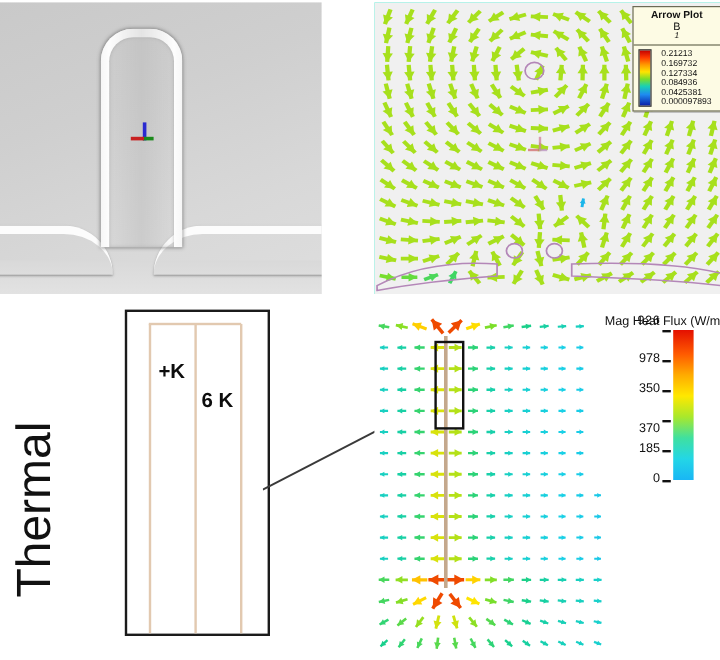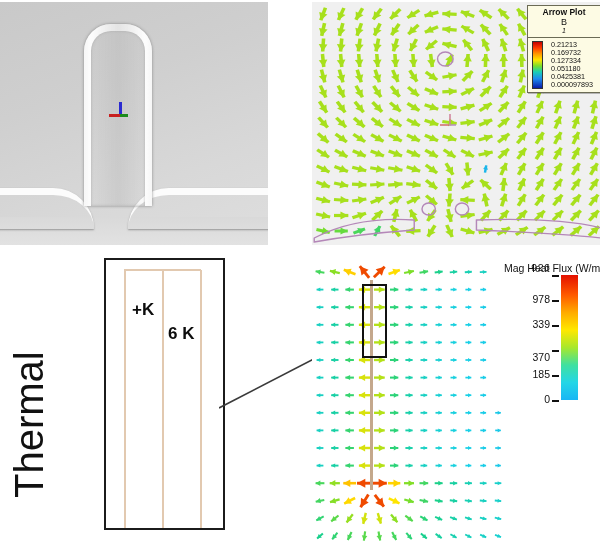--- a/index.html
+++ b/index.html
@@ -1067,21 +1067,21 @@
       <div class="lg-title">Arrow Plot</div>
       <div class="lg-var">B</div>
       <div class="lg-sub">1</div>
     </div>
     <div class="lg-body">
       <div class="lg-bar"></div>
       <div class="lg-vals" id="arrow-legend-values">
           <div>0.21213</div>
           <div>0.169732</div>
           <div>0.127334</div>
-          <div>0.051180</div>
+          <div>0.084936</div>
           <div>0.0425381</div>
           <div>0.000097893</div>
         </div>
     </div>
   </div>
 </div>
 
 <div class="panel" id="thermal-detail">
   <div class="tcap"></div>
   <div class="tline" id="tline-1"></div>
@@ -1902,21 +1902,21 @@
   <div id="thermal-zoombox"></div>
 
   <div id="heatflux-legend">
     <div id="heatflux-title">Mag Heat Flux (W/m^2)</div>
     <div id="heatflux-bar"></div>
     <div id="heatflux-ticks">
         <div class="hf-tick" style="top: 0; left: 0px; font-family: Liberation Mono, monospace;">926</div>
         <div class="hf-dash" style="top: 13px;"></div>
         <div class="hf-tick" style="top: 31px; left: 0px;">978</div>
         <div class="hf-dash" style="top: 38px;"></div>
-        <div class="hf-tick" style="top: 56px; left: 0px;">339</div>
+        <div class="hf-tick" style="top: 56px; left: 0px;">350</div>
         <div class="hf-dash" style="top: 63px;"></div>
         <div class="hf-tick" style="top: 89px; left: 0px;">370</div>
         <div class="hf-dash" style="top: 88px;"></div>
         <div class="hf-tick" style="top: 106px; left: 0px;">185</div>
         <div class="hf-dash" style="top: 113px;"></div>
         <div class="hf-tick" style="top: 131px; left: 0px;">0</div>
         <div class="hf-dash" style="top: 138px;"></div>
       </div>
   </div>
 </div>

